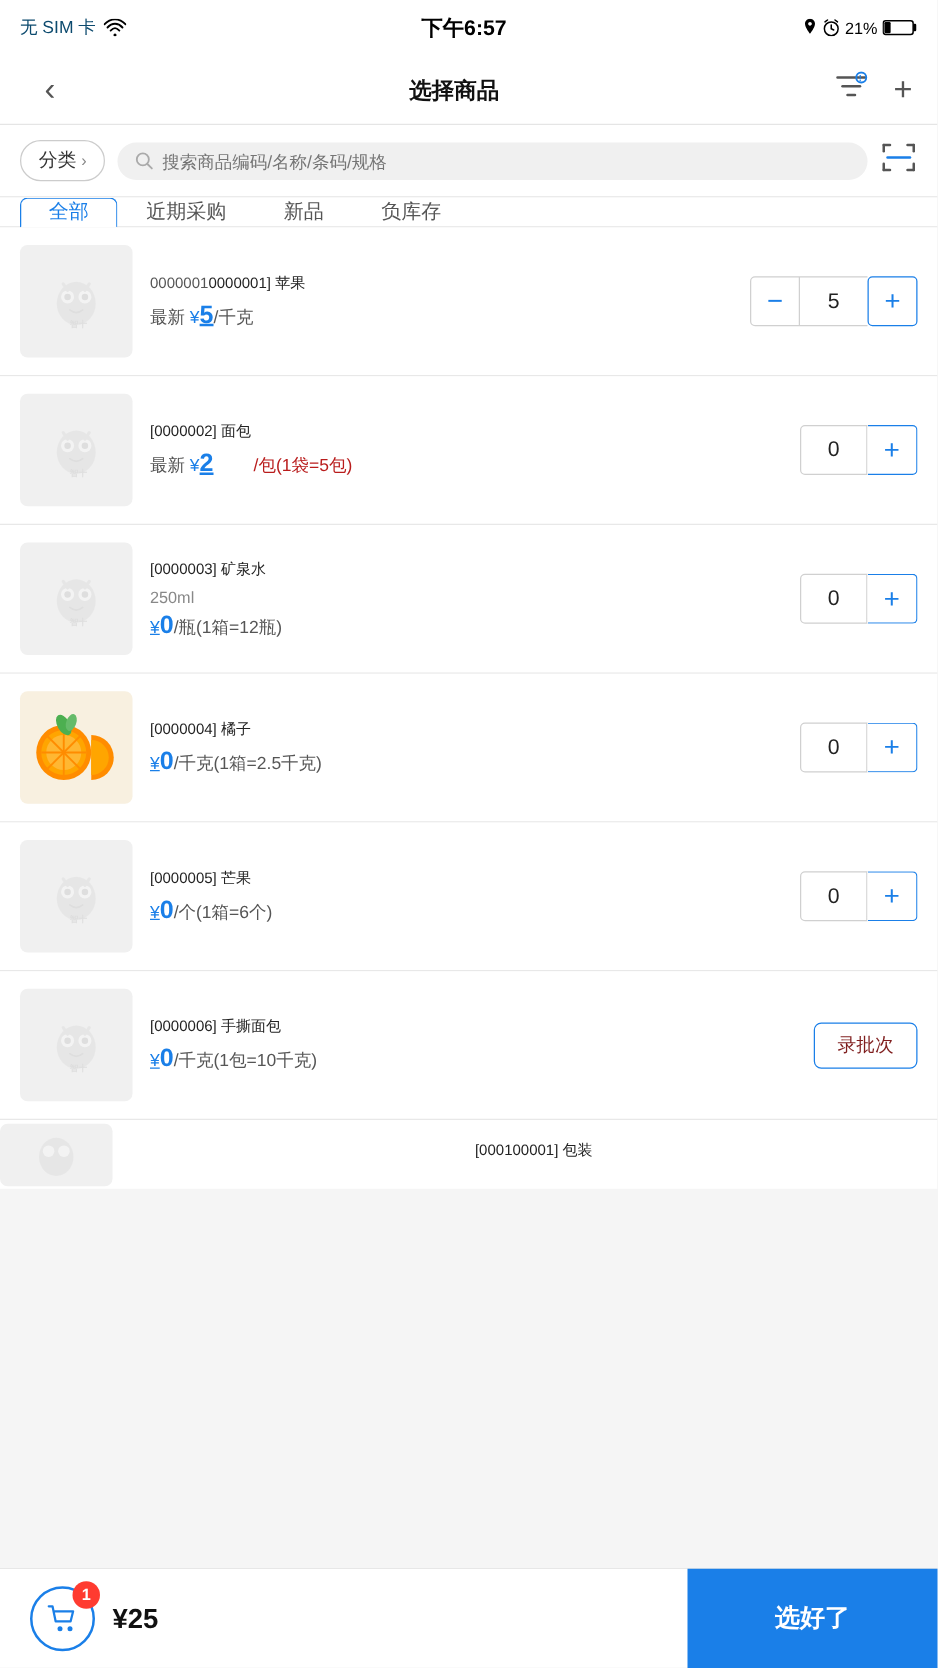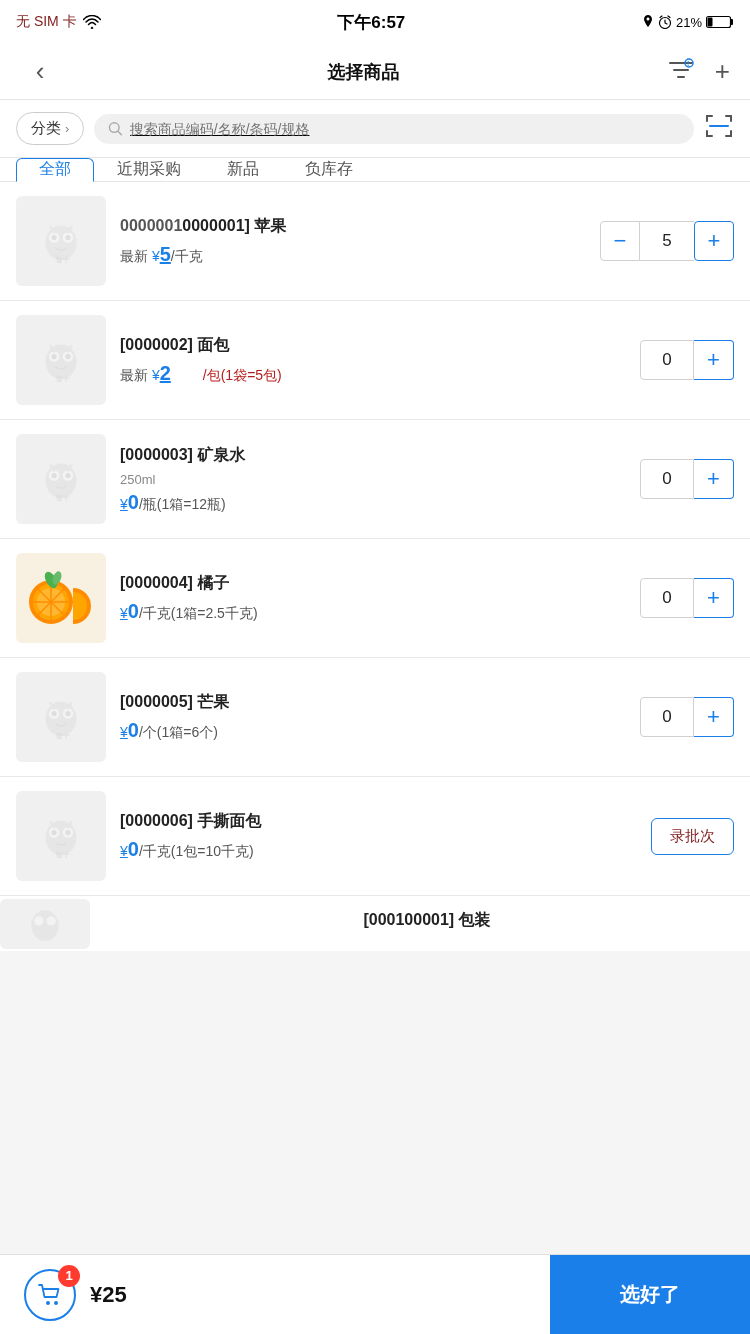--- a/index.html
+++ b/index.html
@@ -16,21 +16,21 @@
     .status-bar {
       background: #fff;
       height: 44px;
       display: flex;
       align-items: center;
       justify-content: space-between;
       padding: 0 16px;
       font-size: 15px;
       font-weight: 500;
     }
-    .status-left { font-size: 14px; color: #7f1d1d; display: flex; align-items: center; gap: 6px; }
+    .status-left { font-size: 14px; color: #0c4a6e; display: flex; align-items: center; gap: 6px; }
     .status-center { font-size: 17px; font-weight: 600; }
     .status-right { display: flex; align-items: flex-start; gap: 4px; font-size: 13px; }
 
     
     .nav-bar {
       background: #fff;
       height: 56px;
       display: flex;
       align-items: center;
       justify-content: space-between;
@@ -63,21 +63,20 @@
       cursor: pointer;
     }
     .search-input-wrapper {
       flex: 1;
       display: flex;
       align-items: center;
       background: #f0f0f0;
       border-radius: 20px;
       padding: 7px 14px;
       gap: 6px;
-      text-decoration: underline;
     }
     .search-input-wrapper input {
       border: none;
       background: transparent;
       font-size: 14px;
       color: #999;
       outline: none;
       width: 100%;
     }
     .scan-icon {
@@ -132,24 +131,24 @@
       display: flex;
       align-items: center;
       justify-content: center;
       overflow: hidden;
     }
     .product-info {
       flex: 1;
       min-width: 0;
     }
     .product-name {
-      font-size: 16px;
+      font-size: 12px;
       color: #222;
       margin-bottom: 6px;
-      font-weight: 700;
+      font-weight: 400;
     }
     .product-spec {
       font-size: 13px;
       color: #888;
       margin-bottom: 4px;
     }
     .product-price {
       font-size: 14px;
       color: #555;
     }

